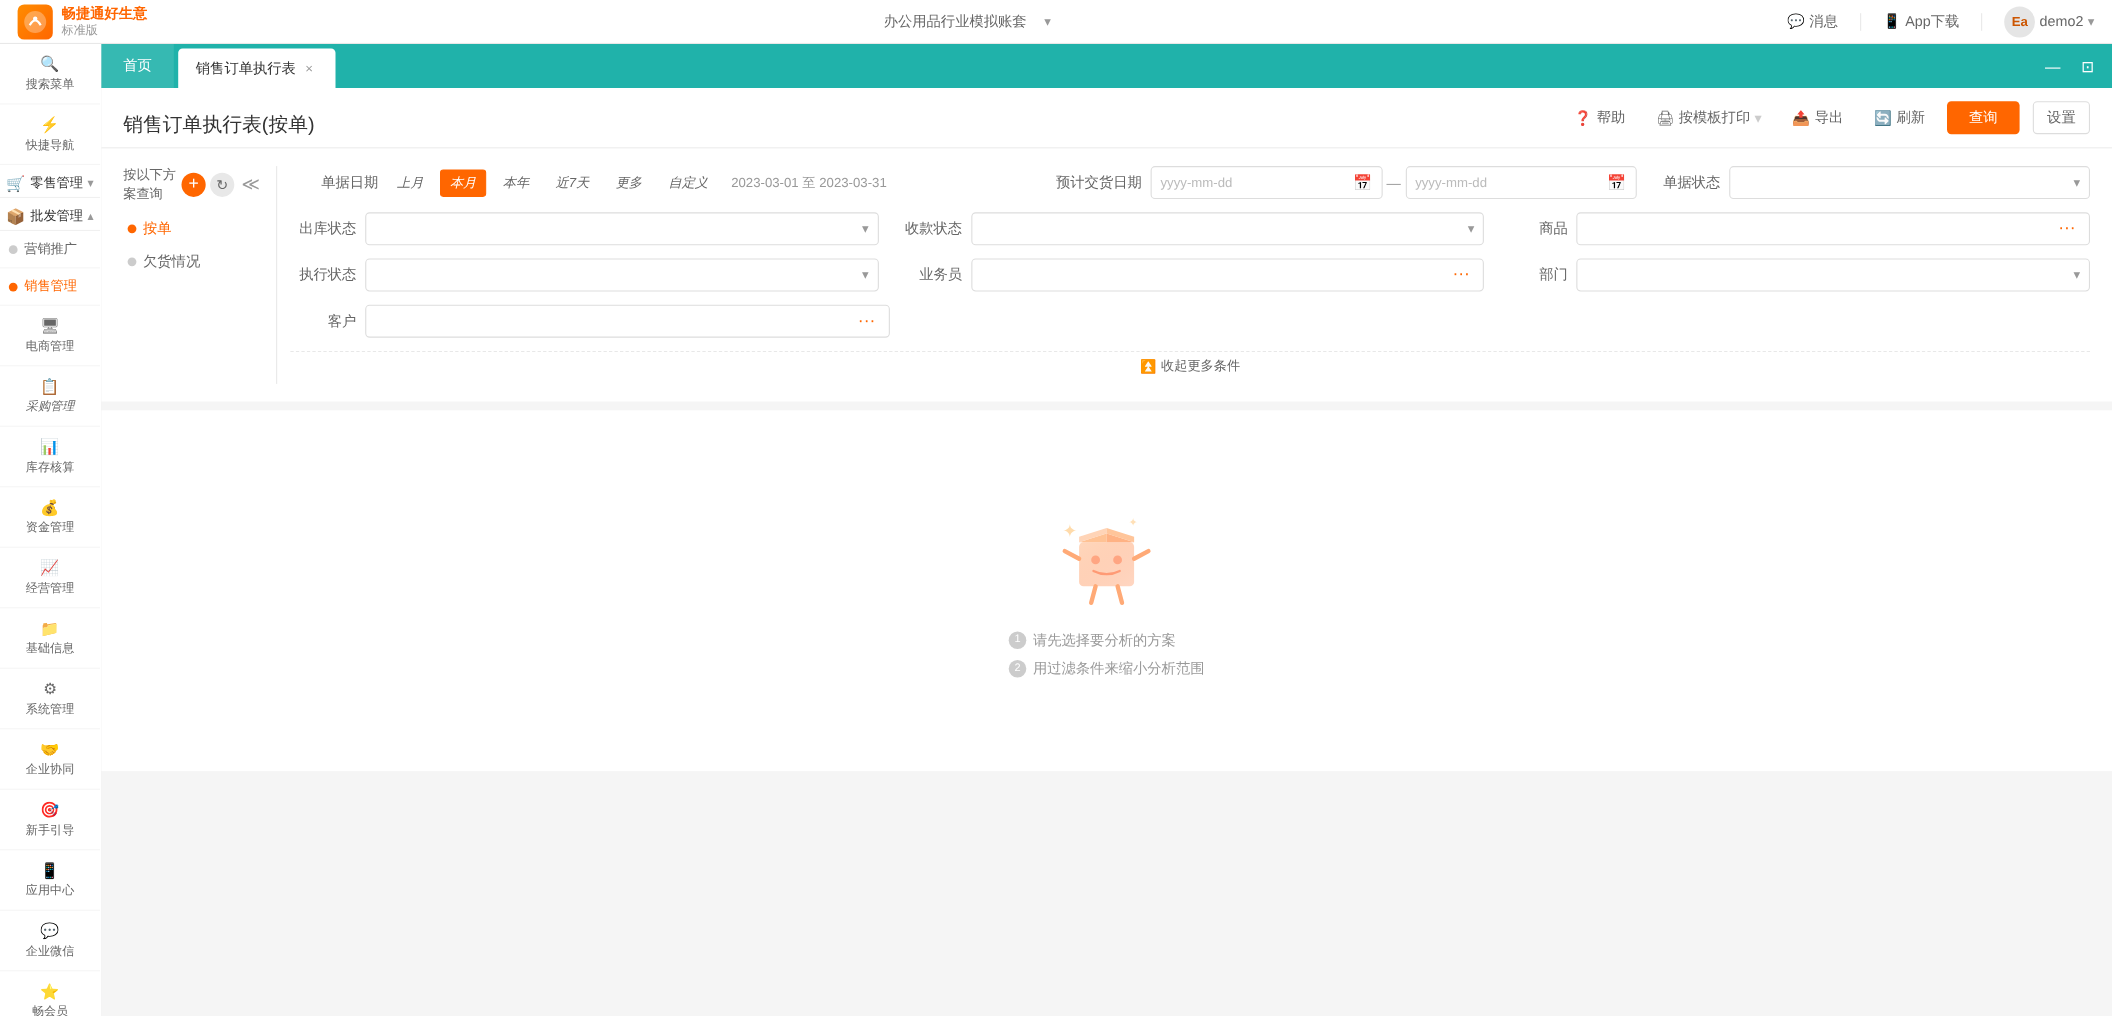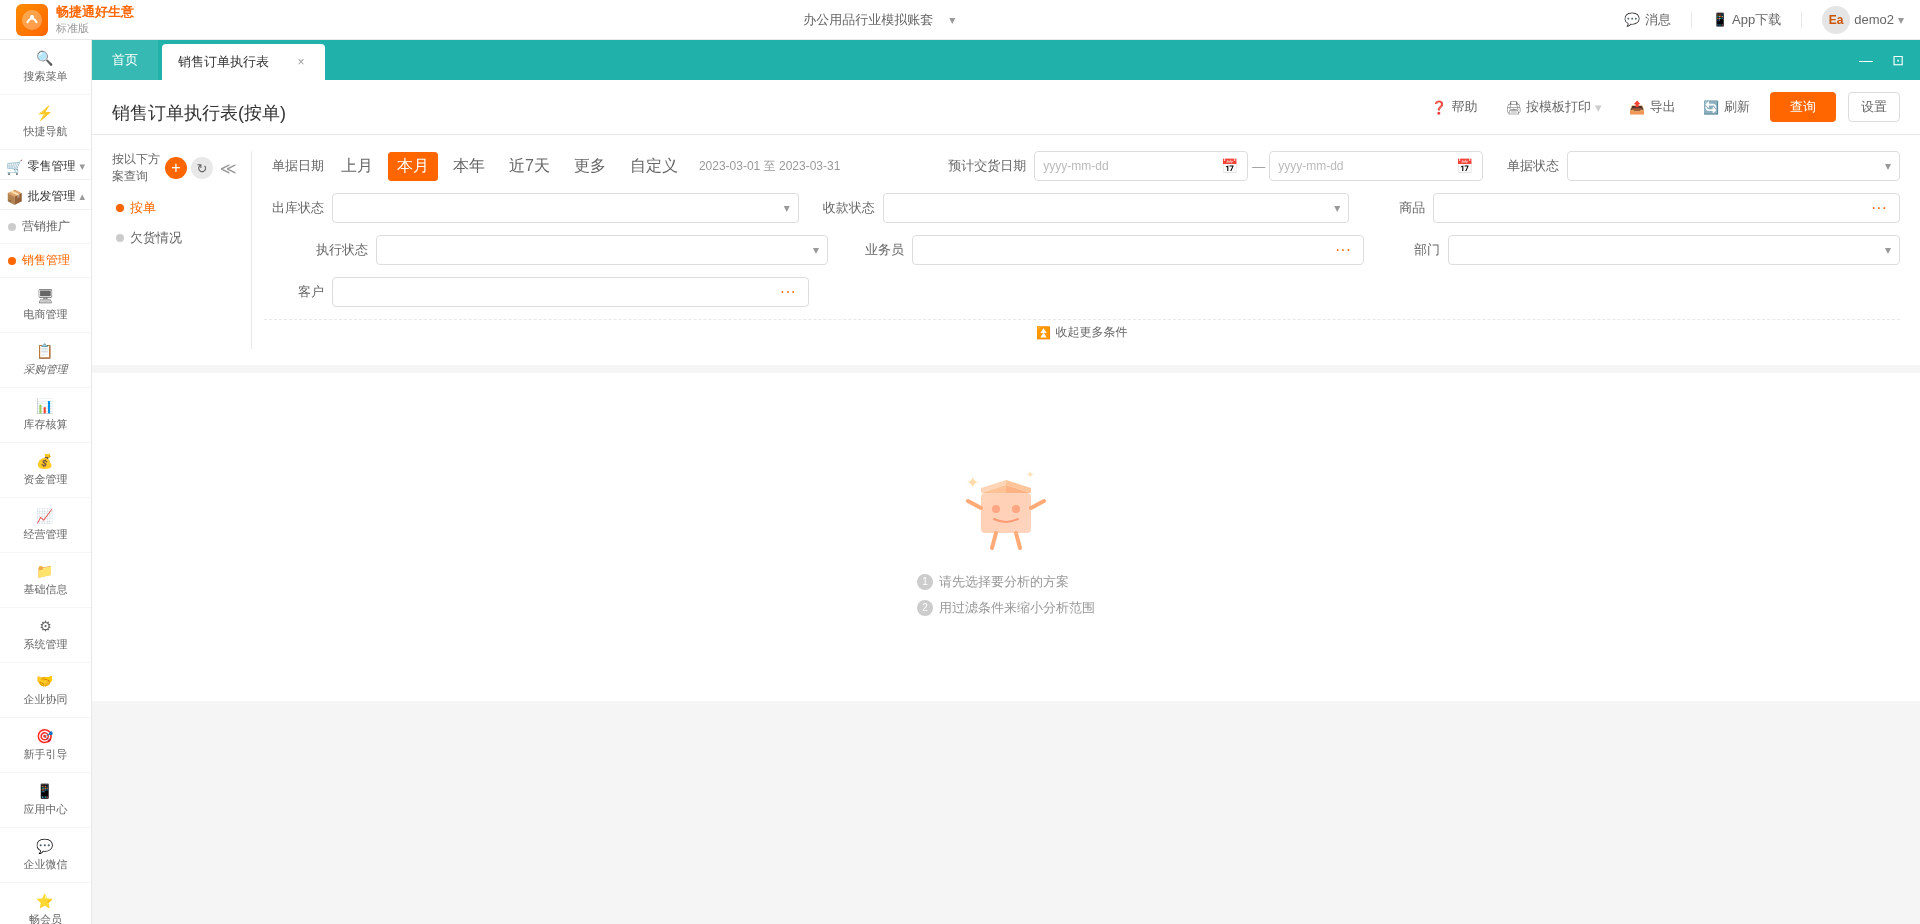--- a/index.html
+++ b/index.html
@@ -139,21 +139,21 @@
       cursor: pointer;
       background: rgba(255,255,255,0.1);
     }
     .tab-active {
       padding: 0 16px;
       background: #fff;
       color: #333;
       font-size: 13px;
       display: flex;
       align-items: center;
-      gap: 24px;
+      gap: 4px;
       cursor: pointer;
       border-radius: 4px 4px 0 0;
       margin-top: 4px;
       margin-left: 4px;
     }
     .tab-close {
       color: #999;
       font-size: 12px;
       cursor: pointer;
       width: 16px;
@@ -361,24 +361,25 @@
     
     .period-selector {
       display: flex;
       align-items: center;
       gap: 6px;
       flex-shrink: 0;
     }
     .period-btn {
       padding: 3px 8px;
       border-radius: 3px;
-      font-size: 16px;
+      font-size: 12px;
       cursor: pointer;
       color: #666;
       border: 1px solid transparent;
+      font-style: italic;
     }
     .period-btn.active {
       background: #ff6600;
       color: #fff;
       border-color: #ff6600;
     }
 
     
     .ellipsis-btn {
       color: #ff6600;
@@ -681,21 +682,21 @@
             <div class="filter-item">
               <span style="width:8px; height:8px; background:#ccc; border-radius:50%;"></span>
               <span style="font-size:13px; color:#666;">欠货情况</span>
             </div>
           </div>
 
           <div class="filter-main">
 
             <div class="filter-row">
 
-              <div class="filter-field" style="flex: 2.5;">
+              <div class="filter-field" style="flex: 2.5; margin-left: 20px;">
                 <span class="filter-label">单据日期</span>
                 <div class="period-selector">
                   <span class="period-btn">上月</span>
                   <span class="period-btn active">本月</span>
                   <span class="period-btn">本年</span>
                   <span class="period-btn">近7天</span>
                   <span class="period-btn">更多</span>
                   <span class="period-btn">自定义</span>
                 </div>
                 <span style="font-size:12px; color:#999; white-space:nowrap; margin-left:4px;">2023-03-01 至 2023-03-31</span>
@@ -748,21 +749,21 @@
                 <span class="filter-label">商品</span>
                 <div class="filter-input" style="display:flex; align-items:center; justify-content:flex-end;">
                   <span class="ellipsis-btn">···</span>
                 </div>
               </div>
 
             </div>
 
             <div class="filter-row">
 
-              <div class="filter-field" style="flex:1;margin-left:44px;">
+              <div class="filter-field" style="flex:1;">
                 <span class="filter-label">执行状态</span>
                 <div class="status-select-field">
                   <span></span>
                   <span class="chevron-down">▾</span>
                 </div>
               </div>
 
               <div class="filter-field" style="flex:1;">
                 <span class="filter-label">业务员</span>
                 <div class="filter-input" style="display:flex; align-items:center; justify-content:flex-end;">

